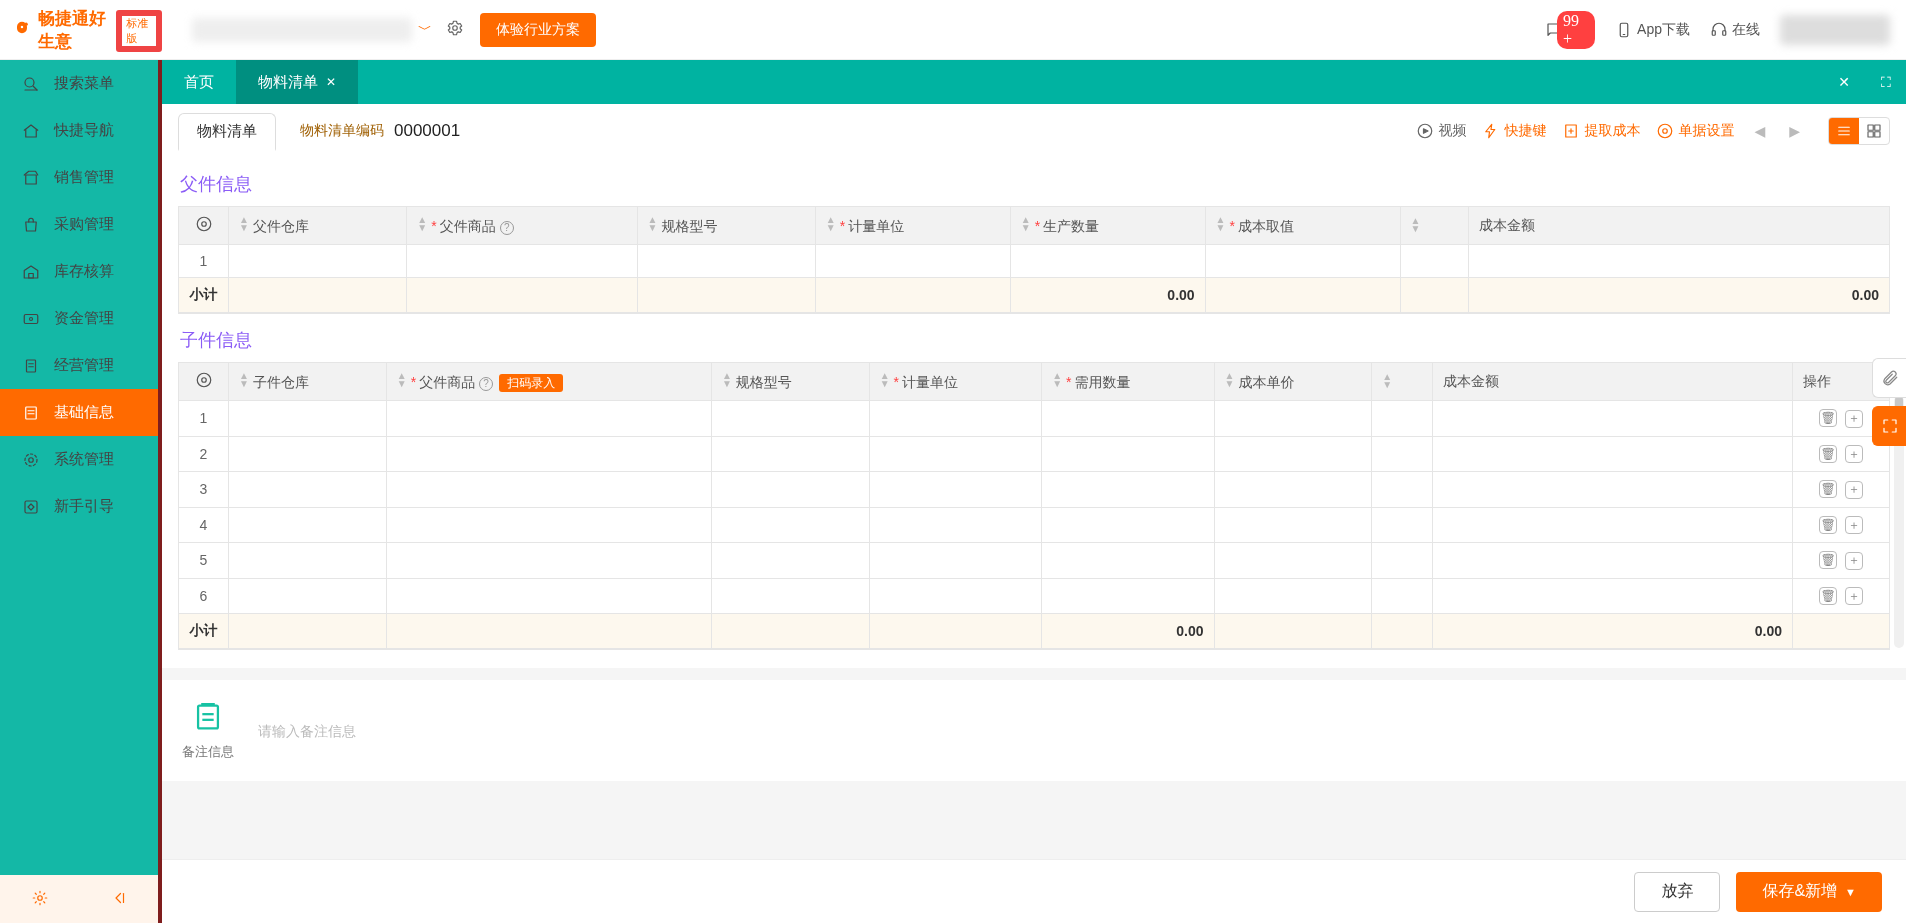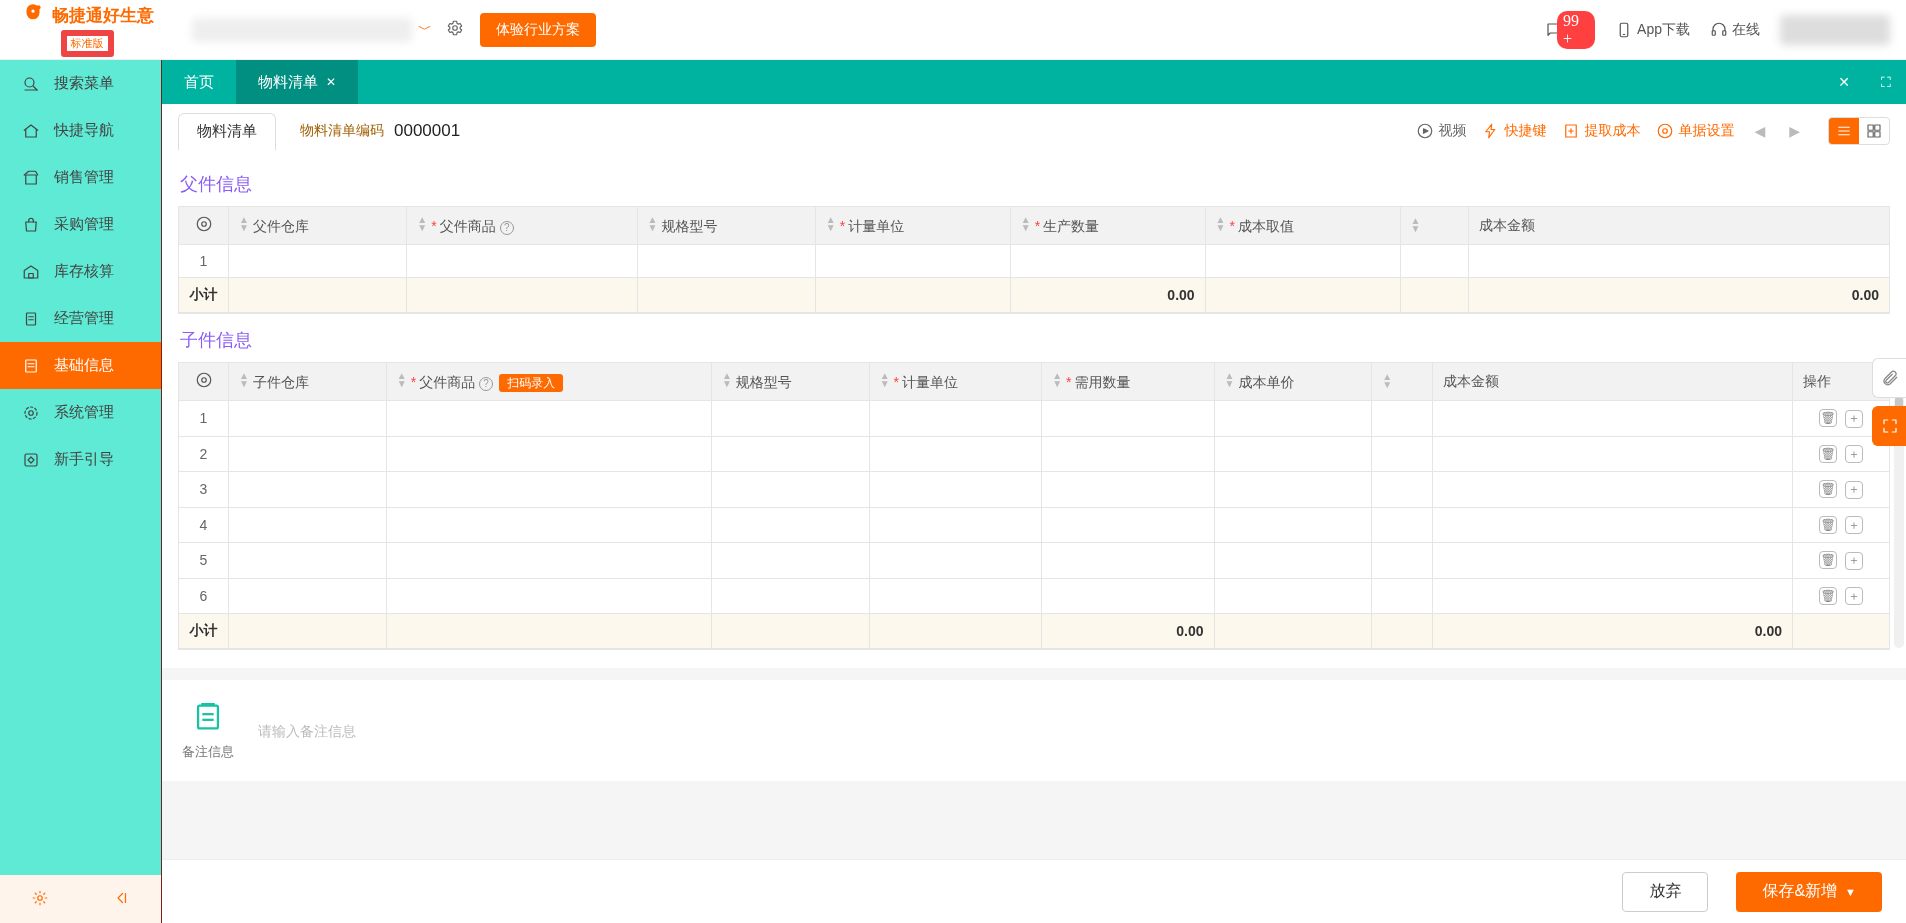--- a/index.html
+++ b/index.html
@@ -1,35 +1,35 @@
 <!DOCTYPE html>
 <html><head>
 <meta charset="utf-8">
 <style>
 * { margin:0; padding:0; box-sizing:border-box; font-family:"Microsoft YaHei","PingFang SC",Arial,sans-serif; }
 body { background:#f5f5f5; font-size:14px; color:#333; overflow:hidden; }
 
 
 .topbar { height:60px; background:#fff; display:flex; align-items:center; padding:0 12px; border-bottom:1px solid #eee; position:relative; }
-.logo-block { width:150px; display:flex; flex-direction:column; align-items:center;}
+.logo-block { width:150px; display:flex; flex-direction:row; align-items:center;}
 .logo-row { display:flex; align-items:center; gap:6px; color:#ff6a00; font-weight:bold; font-size:17px;}
 .logo-row svg { width:26px; height:26px; }
 .std-badge { font-size:11px; color:#ff6a00; border:6px solid #ef4444; border-radius:3px; padding:0 4px; margin-top:2px;}
 .blur-box { width:220px; height:24px; background:#eee; filter:blur(4px); margin-left:30px; border-radius:4px;}
 .chev-down { color:#ff6a00; margin:0 14px 0 6px; }
 .gear-btn { color:#666; margin-right:16px; cursor:pointer;}
 .try-btn { background:#ff6a00; color:#fff; border:none; border-radius:4px; padding:8px 16px; font-size:14px; cursor:pointer;}
 .top-right { position:absolute; right:16px; display:flex; align-items:center; gap:20px; color:#555;}
 .top-right .item { display:flex; align-items:center; gap:4px; cursor:pointer; font-size:14px;}
 .msg-badge { position:relative; }
 .msg-badge .badge { position:absolute; top:-10px; left:12px; background:#ff4040; color:#fff; font-size:16px; border-radius:10px; padding:1px 6px;font-family:Liberation Serif, serif;}
 .avatar-blur { width:110px; height:30px; background:#ddd; filter:blur(4px); border-radius:4px;}
 
 
-.leftnav { position:absolute; top:60px; left:0; bottom:0; width:162px; background:#5eead4; border-right:1px solid #7f1d1d; }
+.leftnav { position:absolute; top:60px; left:0; bottom:0; width:162px; background:#14b8a6; border-right:4px solid #7f1d1d; }
 .nav-item { display:flex; align-items:center; gap:14px; padding:14px 22px; color:#444; cursor:pointer; font-size:15px;}
 .nav-item.active { background:#ff6a00; color:#fff; }
 .nav-item .nicon { width:18px; height:18px; display:inline-flex; align-items:center; justify-content:center;}
 .nav-bottom { position:absolute; bottom:0; left:0; right:0; height:48px; background:#fff4eb; display:flex; align-items:center; justify-content:space-around; color:#ff6a00;}
 .nav-bottom span{cursor:pointer;}
 
 
 .main { position:absolute; top:60px; left:162px; right:0; bottom:0; display:flex; flex-direction:column;}
 .tabs { height:44px; background:#00b3a1; display:flex; align-items:stretch; }
 .tab { padding:0 22px; color:#fff; display:flex; align-items:center; gap:8px; cursor:pointer; font-size:15px;}
@@ -80,21 +80,21 @@
 
 
 .remark-card { display:flex; padding:20px; gap:20px; }
 .remark-left { display:flex; flex-direction:column; align-items:center; color:#777; font-size:13px; gap:6px;}
 .remark-left .note-ic { color:#16c2a3; }
 .remark-input { flex:1; border:none; outline:none; font-size:14px; padding:12px 4px; }
 .remark-input::placeholder { color:#bbb; }
 
 
 .footer { height:64px; background:#fff; border-top:1px solid #eee; display:flex; align-items:center; justify-content:flex-end; padding:0 24px; gap:16px;}
-.btn { height:40px; padding:0 26px; border-radius:4px; font-size:16px; cursor:pointer; display:inline-flex; align-items:center; gap:6px;margin-left:12px;}
+.btn { height:40px; padding:0 26px; border-radius:4px; font-size:16px; cursor:pointer; display:inline-flex; align-items:center; gap:6px;}
 .btn-outline { background:#fff; color:#333; border:1px solid #ccc;}
 .btn-primary { background:#ff6a00; color:#fff; border:none;}
 .btn-primary .dd { font-size:11px; margin-left:2px;}
 
 
 .float-right { position:absolute; right:0; top:298px; display:flex; flex-direction:column; gap:8px;}
 .float-right .fbtn { width:34px; height:40px; background:#fff; border:1px solid #ddd; border-right:none; border-radius:6px 0 0 6px; display:flex; align-items:center; justify-content:center; color:#888; cursor:pointer;}
 .float-right .fbtn.orange { background:#ff6a00; color:#fff; border-color:#ff6a00;}
 
 
@@ -189,20 +189,29 @@
       <span>采购管理</span>
     </div>
   <div class="nav-item">
       <span class="nicon">
         <svg class="sicon" viewBox="0 0 24 24">
           <path d="M3 10l9-6 9 6v10H3z"></path>
           <rect x="9" y="14" width="6" height="6"></rect>
         </svg>
       </span>
       <span>库存核算</span>
+    </div>
+  <div class="nav-item">
+      <span class="nicon">
+        <svg class="sicon" viewBox="0 0 24 24">
+          <rect x="3" y="6" width="18" height="12" rx="2"></rect>
+          <circle cx="12" cy="12" r="2"></circle>
+        </svg>
+      </span>
+      <span>资金管理</span>
     </div>
   <div class="nav-item">
       <span class="nicon">
         <svg class="sicon" viewBox="0 0 24 24">
           <rect x="6" y="4" width="12" height="16" rx="1"></rect>
           <line x1="9" y1="9" x2="15" y2="9"></line>
           <line x1="9" y1="13" x2="15" y2="13"></line>
         </svg>
       </span>
       <span>经营管理</span>

